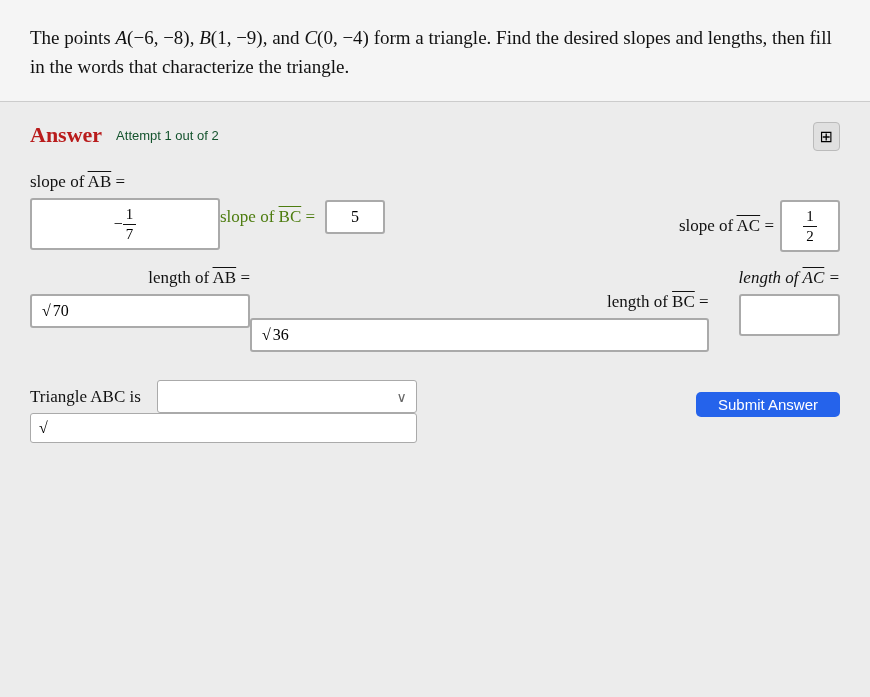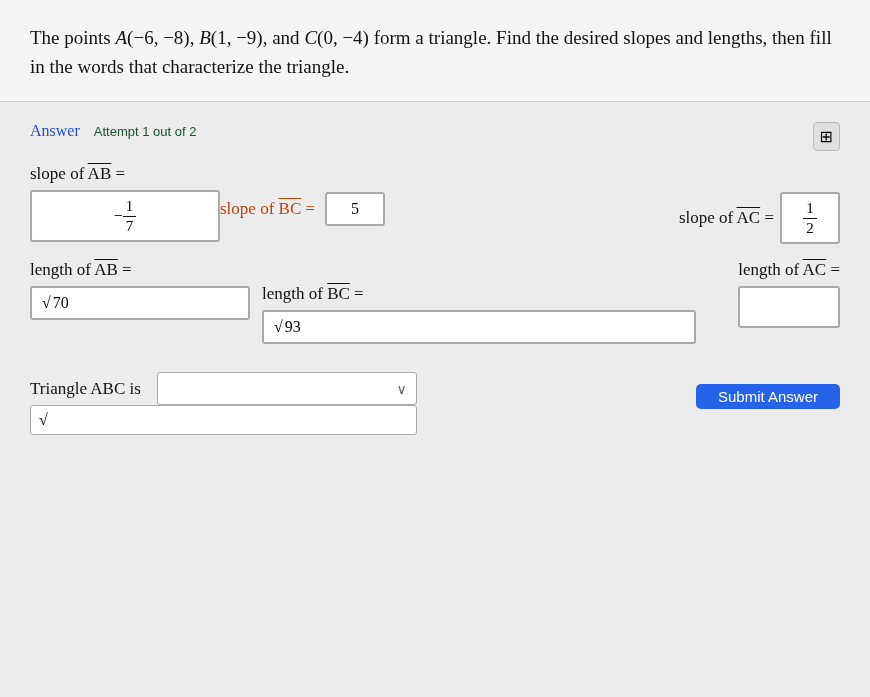--- a/index.html
+++ b/index.html
@@ -30,24 +30,24 @@
     }
 
     .answer-header {
       display: flex;
       align-items: center;
       gap: 14px;
       margin-bottom: 24px;
     }
 
     .answer-label {
-      font-size: 16px;
-      font-weight: normal;
+      font-size: 22px;
+      font-weight: bold;
       font-family: Georgia, serif;
-      color: #1d4ed8;
+      color: #b91c1c;
     }
 
     .attempt-text {
       font-size: 13px;
       color: #14532d;
       font-family: Arial, sans-serif;
     }
 
     .keyboard-icon-btn {
       position: absolute;
@@ -119,62 +119,64 @@
     .slope-bc-block {
       display: flex;
       align-items: center;
       gap: 10px;
       margin-top: 28px;
       flex: 1;
     }
 
     .slope-bc-label {
       font-size: 17px;
-      color: #c2410c;
+      color: #4d7c0f;
       white-space: nowrap;
     }
 
     .slope-ac-block {
       display: flex;
       align-items: center;
       gap: 6px;
       margin-top: 28px;
       margin-left: 30px;
     }
 
     .slope-ac-label {
       font-size: 17px;
       color: #111;
       white-space: nowrap;
     }
 
     .lengths-row {
       display: flex;
       align-items: flex-start;
-      gap: 12px;
+      gap: 0;
       margin-bottom: 10px;
+      text-align: right;
     }
 
     .length-ab-block {
       width: 220px;
       display: flex;
       flex-direction: column;
     }
 
     .length-bc-block {
       flex: 1;
       display: flex;
       flex-direction: column;
       margin-top: 24px;
     }
 
     .length-ac-block {
       display: flex;
       flex-direction: column;
       margin-left: 30px;
+      font-style: italic;
     }
 
     .length-label {
       font-size: 17px;
       color: #111;
       margin-bottom: 6px;
     }
 
     .sqrt-box {
       border: 2px solid #aaa;
@@ -331,21 +333,21 @@
         <span>70</span>
       </div>
     </div>
 
     <div class="length-bc-block">
       <div class="length-label">
         length of <span class="overline">BC</span> =
       </div>
       <div class="sqrt-box">
         <span>√</span>
-        <span>93</span>
+        <span>36</span>
       </div>
     </div>
 
     <div class="length-ac-block">
       <div class="length-label">
         length of <span class="overline">AC</span> =
       </div>
       <div class="empty-input-box"></div>
     </div>
 

